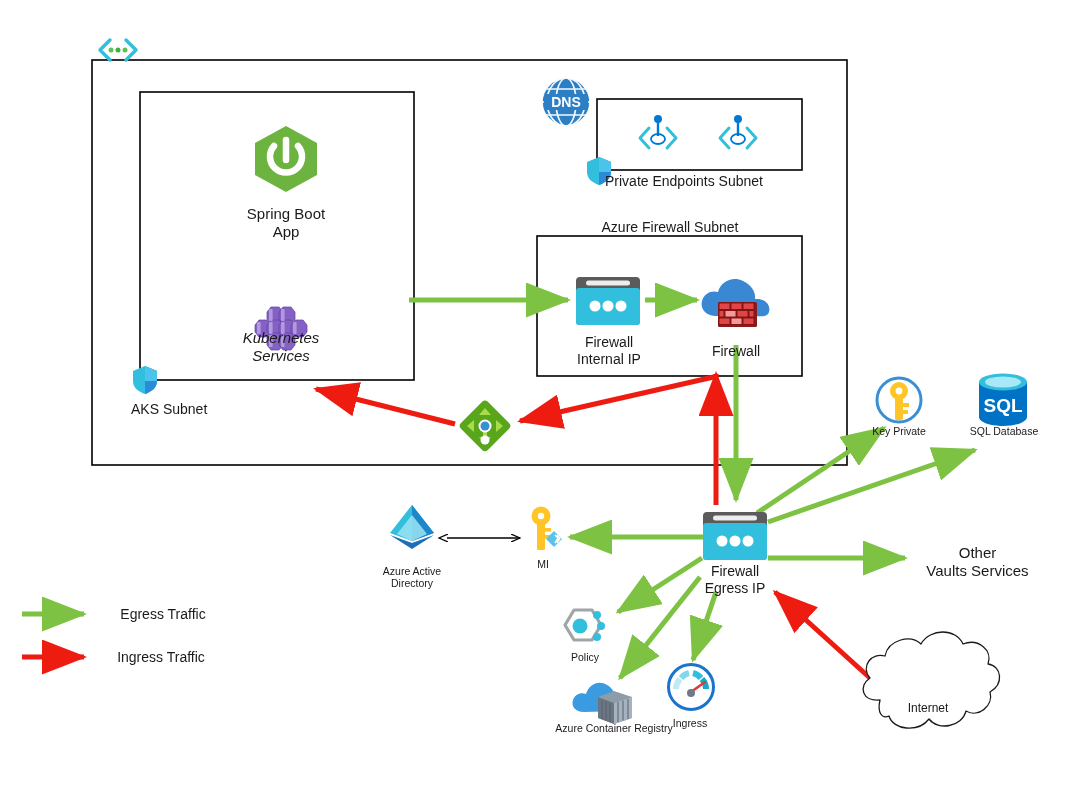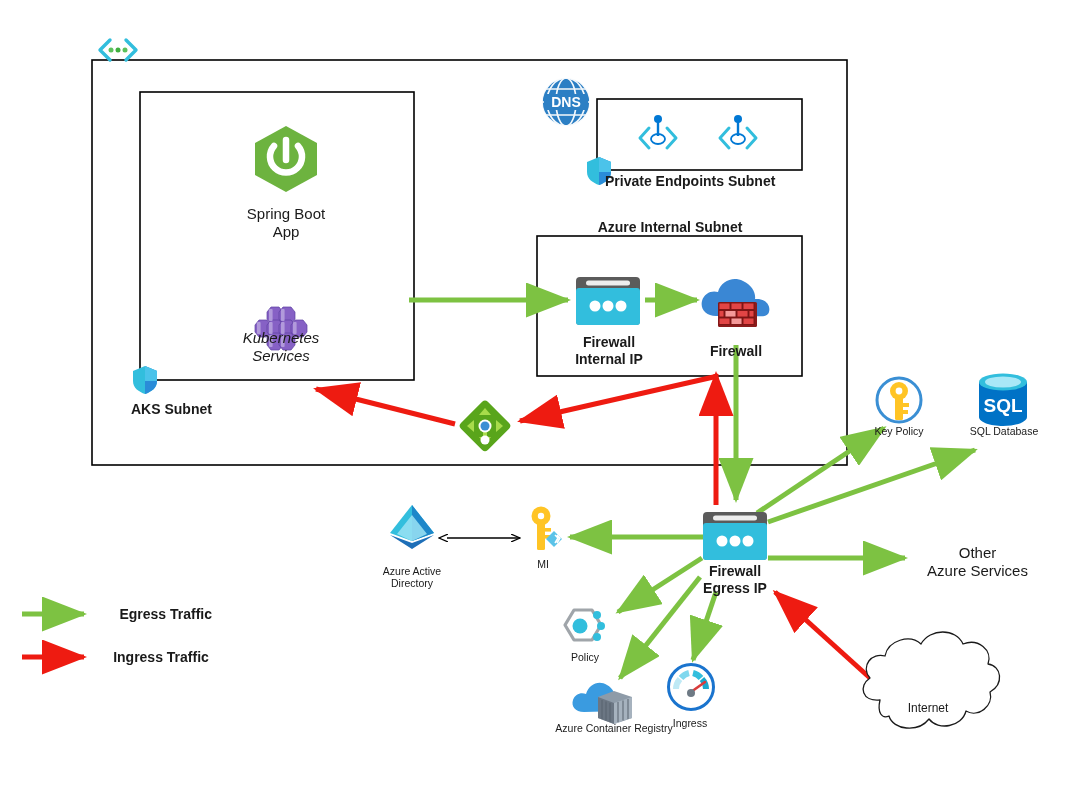--- a/index.html
+++ b/index.html
@@ -7,21 +7,21 @@
        font-family:"Liberation Sans",sans-serif;color:#111;}
   #canvas{position:absolute;left:0;top:0;width:1071px;height:795px;}
   .lbl{position:absolute;text-align:center;line-height:1.18;color:#1a1a1a;
        white-space:pre-line;user-select:none;}
   .ico{position:absolute;}
   svg{overflow:visible;}
   .f13{font-size:12px;}
   .f12{font-size:15px;font-style:italic;}
   .f11{font-size:10.5px;}
   .f15{font-size:15px;}
-  .f14{font-size:14px;font-weight:bold;}
+  .f14{font-size:14px;}
 </style>
 </head>
 <body>
 
 <svg id="canvas" width="1071" height="795" viewBox="0 0 1071 795">
   <defs>
     <marker id="ah-green" markerWidth="9" markerHeight="7" refX="8.4" refY="3.5" orient="auto" markerUnits="strokeWidth">
       <path d="M0,0 L9,3.5 L0,7 z" fill="#7DC242"></path>
     </marker>
     <marker id="ah-red" markerWidth="9" markerHeight="7" refX="8.4" refY="3.5" orient="auto" markerUnits="strokeWidth">
@@ -347,45 +347,45 @@
 <div class="lbl f15" style="left:218px;top:205px;width:136px;">Spring Boot
 App</div>
 
 <div class="lbl f12" style="left:231px;top:329px;width:100px;">Kubernetes
 Services</div>
 
 <div class="lbl f14" style="left:131px;top:401px;width:122px;text-align:left;">AKS Subnet</div>
 
 <div class="lbl f14" style="left:605px;top:173px;width:215px;text-align:left;">Private Endpoints Subnet</div>
 
-<div class="lbl f14" style="left:570px;top:219px;width:200px;">Azure Internal Subnet</div>
+<div class="lbl f14" style="left:570px;top:219px;width:200px;">Azure Firewall Subnet</div>
 
 <div class="lbl f14" style="left:545px;top:334px;width:128px;">Firewall
 Internal IP</div>
 
 <div class="lbl f14" style="left:694px;top:343px;width:84px;">Firewall</div>
 
-<div class="lbl f11" style="left:860px;top:425px;width:78px;">Key Policy</div>
+<div class="lbl f11" style="left:860px;top:425px;width:78px;">Key Private</div>
 
 <div class="lbl f11" style="left:958px;top:425px;width:92px;">SQL Database</div>
 
 <div class="lbl f14" style="left:689px;top:563px;width:92px;">Firewall
 Egress IP</div>
 
 <div class="lbl f15" style="left:890px;top:544px;width:175px;">Other
-Azure Services</div>
+Vaults Services</div>
 
 <div class="lbl f11" style="left:364px;top:552px;width:96px;margin-top:13px;">Azure Active
 Directory</div>
 
 <div class="lbl f11" style="left:521px;top:558px;width:44px;">MI</div>
 
 <div class="lbl f11" style="left:556px;top:651px;width:58px;">Policy</div>
 
 <div class="lbl f11" style="left:543px;top:722px;width:142px;">Azure Container Registry</div>
 
 <div class="lbl f11" style="left:661px;top:717px;width:58px;">Ingress</div>
 
 <div class="lbl f13" style="left:888px;top:701px;width:80px;">Internet</div>
 
-<div class="lbl f14" style="left:82px;top:606px;width:130px;text-align:right;">Egress Traffic</div>
+<div class="lbl f14" style="left:98px;top:606px;width:130px;text-align:center;">Egress Traffic</div>
 
 <div class="lbl f14" style="left:96px;top:649px;width:130px;text-align:center;">Ingress Traffic</div>
 
 </body></html>

